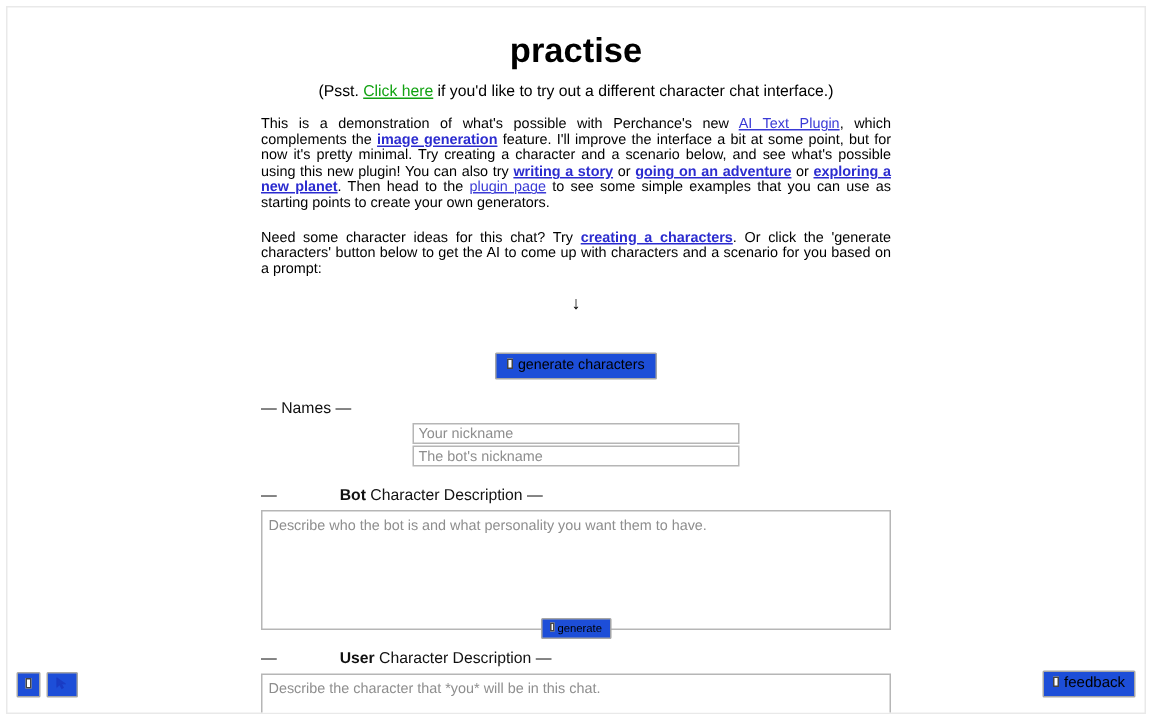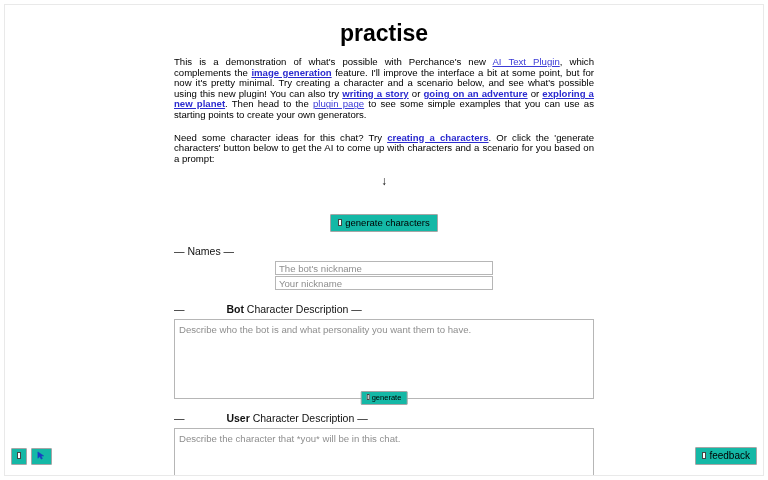--- a/index.html
+++ b/index.html
@@ -69,21 +69,21 @@
     font-size: 12px;
     line-height: 14px;
     margin-top: 10px;
   }
   .gen-chars-wrap {
     text-align: center;
     margin-top: 10px;
   }
   button {
     font-family: "Liberation Sans", sans-serif;
-    background: #14b8a6;
+    background: #1d4ed8;
     border: 1px solid #a6a6a6;
     color: #000;
     cursor: pointer;
     margin-top: 16px;
   }
   .btn-gen-chars {
     font-size: 9.5px;
     padding: 2px 7px 3px 7px;
     border-radius: 1px;
   }
@@ -196,35 +196,36 @@
   }
 </style>
 </head>
 <body>
 
 <div id="page-frame">
   <div class="content">
 
     <h1 class="title">practise</h1>
 
+    <div class="psst"><span>(Psst. </span><a href="#" class="green">Click here</a><span> if you'd like to try out a different character chat interface.)</span></div>
 
     <p class="intro"><span>This is a demonstration of what's possible with Perchance's new </span><a href="#" class="blue">AI Text Plugin</a><span>, which complements the </span><a href="#" class="bold">image generation</a><span> feature. I'll improve the interface a bit at some point, but for now it's pretty minimal. Try creating a character and a scenario below, and see what's possible using this new plugin! You can also try </span><a href="#" class="bold">writing a story</a><span> or </span><a href="#" class="bold">going on an adventure</a><span> or </span><a href="#" class="bold">exploring a new planet</a><span>. Then head to the </span><a href="#" class="blue">plugin page</a><span> to see some simple examples that you can use as starting points to create your own generators.</span></p>
 
     <p class="ideas"><span>Need some character ideas for this chat? Try </span><a href="#" class="bold">creating a characters</a><span>. Or click the 'generate characters' button below to get the AI to come up with characters and a scenario for you based on a prompt:</span></p>
 
     <div class="arrow">↓</div>
 
     <div class="gen-chars-wrap">
       <button class="btn-gen-chars"><span class="missing-glyph"></span><span>generate characters</span></button>
     </div>
 
     <div class="section-head">— Names —</div>
     <div class="names-fields">
+      <input class="nick" type="text" placeholder="Your nickname" style="">
       <input class="nick" type="text" placeholder="The bot's nickname" style="">
-      <input class="nick" type="text" placeholder="Your nickname" style="">
     </div>
 
     <div class="section-head"><span>— </span><b>Bot</b><span> Character Description —</span></div>
     <div class="ta-block">
       <textarea class="desc" rows="6" style="height: 80px;" placeholder="Describe who the bot is and what personality you want them to have."></textarea>
       <button class="ta-gen"><span class="missing-glyph"></span><span>generate</span></button>
     </div>
 
     <div class="section-head"><span>— </span><b>User</b><span> Character Description —</span></div>
     <div class="ta-block">

